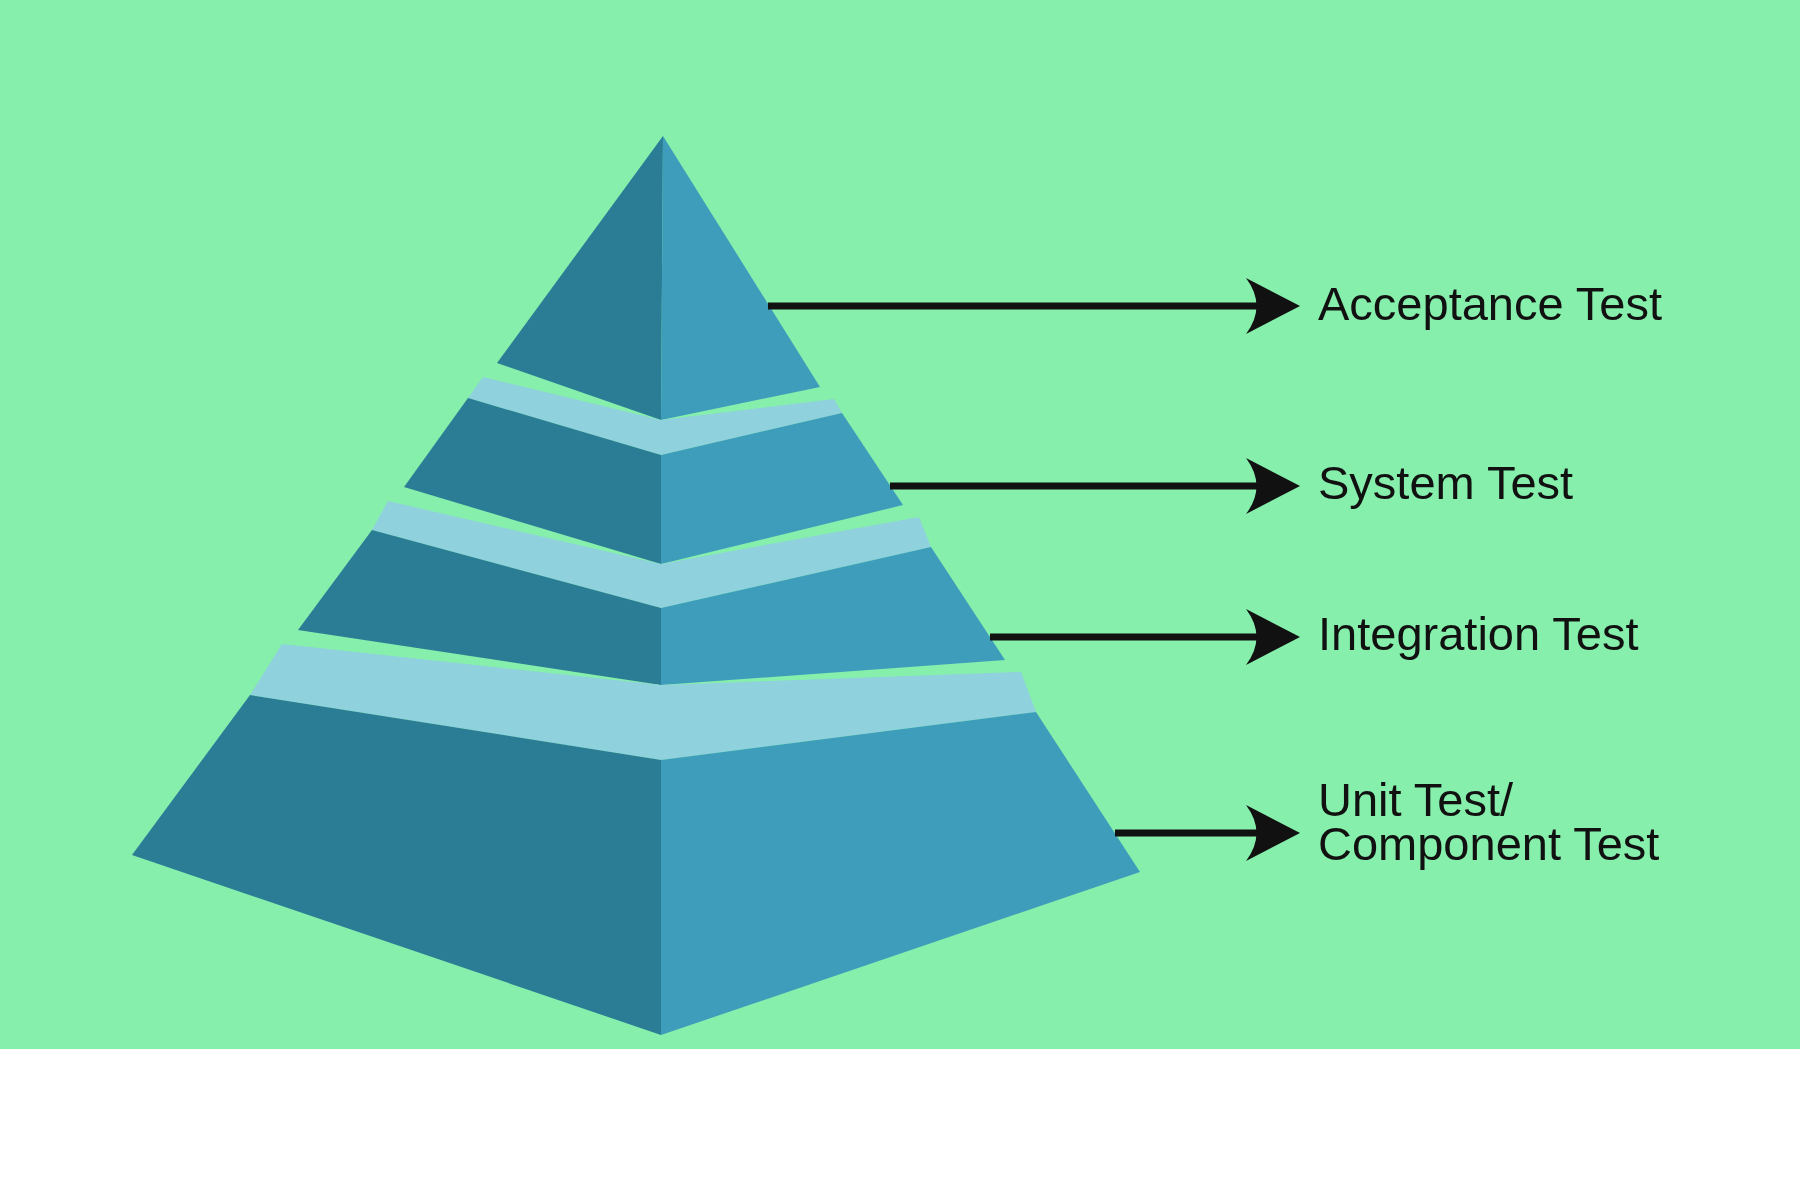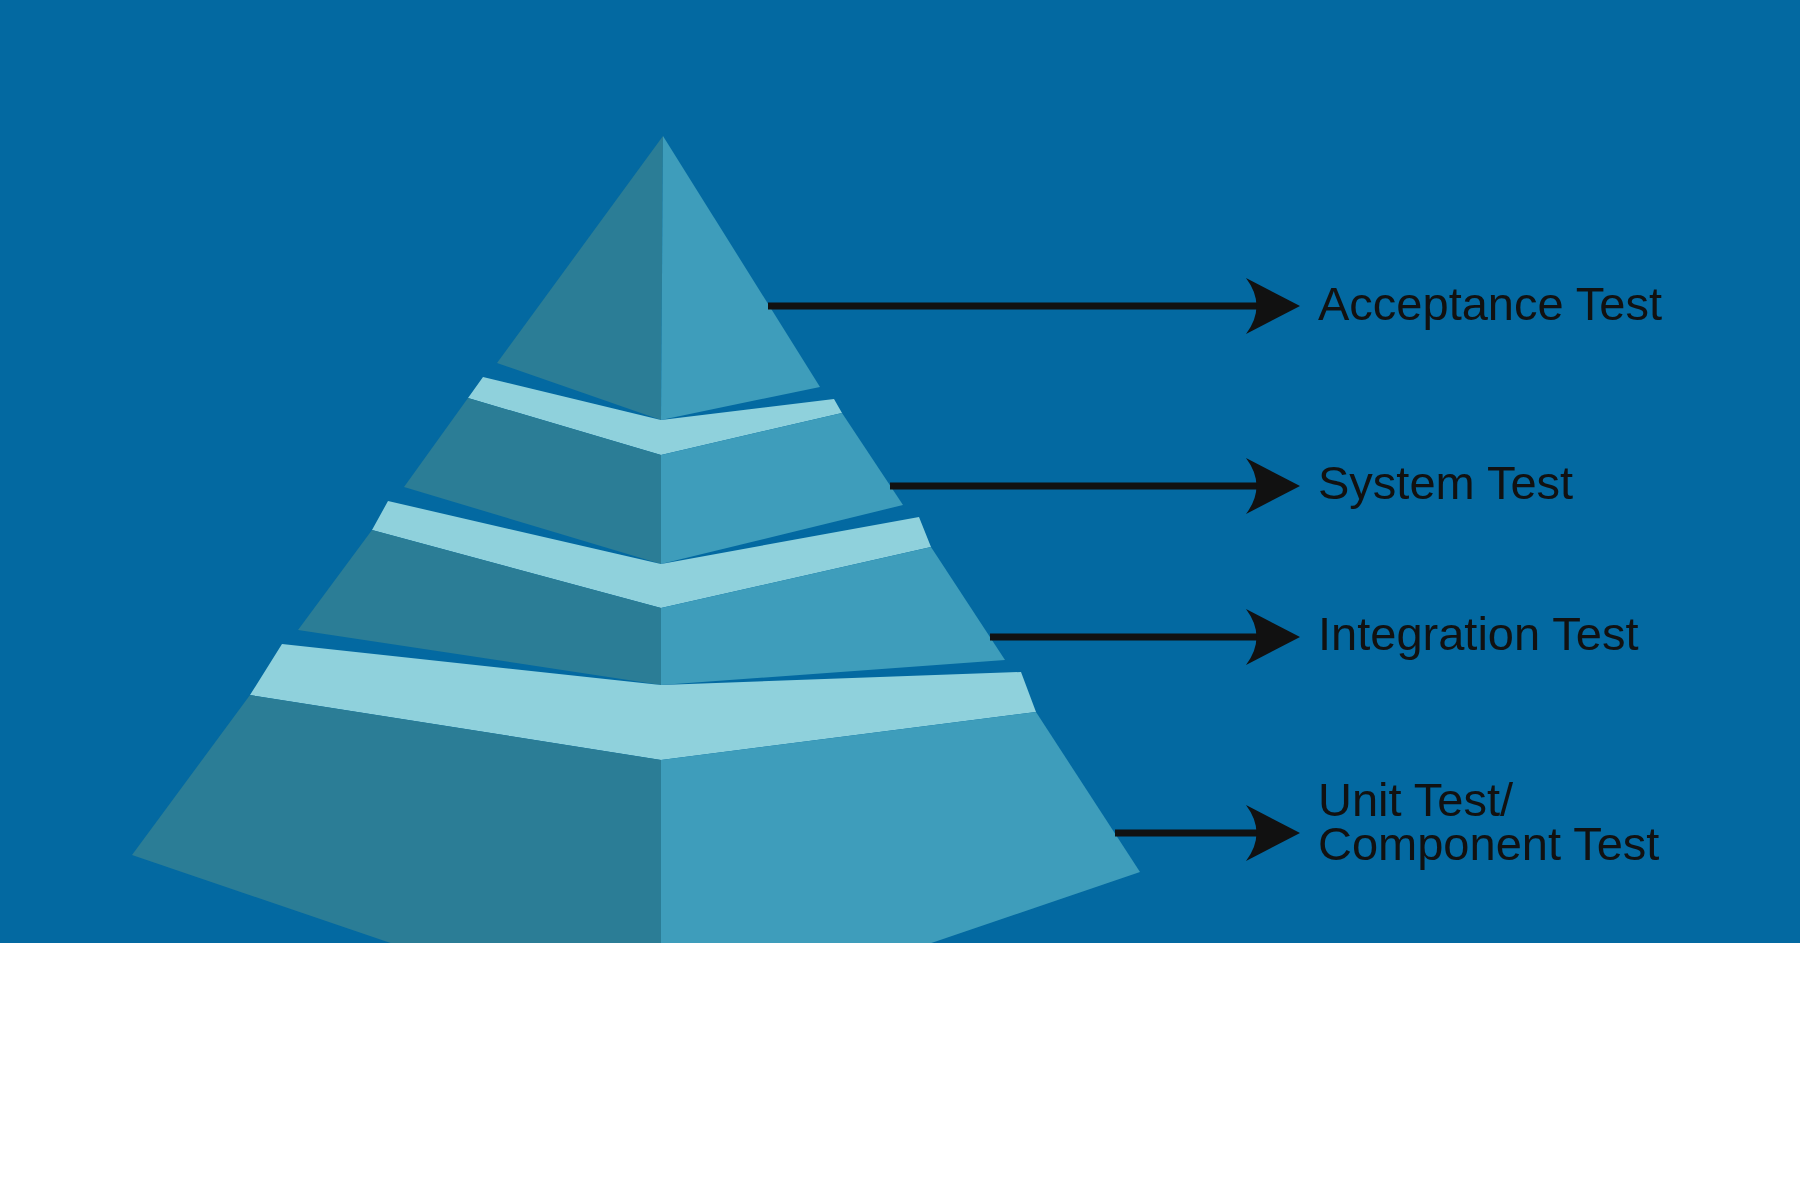--- a/index.html
+++ b/index.html
@@ -3,22 +3,22 @@
 <meta charset="utf-8">
 <style>
   html, body {
     margin: 0;
     padding: 0;
     background: #ffffff;
   }
   .stage {
     position: relative;
     width: 1800px;
-    height: 943px;
-    background: #0369a1;
+    height: 1049px;
+    background: #86efac;
     overflow: hidden;
     font-family: "Liberation Sans", sans-serif;
   }
   svg.diagram {
     display: block;
     width: 1800px;
     height: 1181px;
   }
   svg.diagram text {
     font-family: "Liberation Sans", sans-serif;

